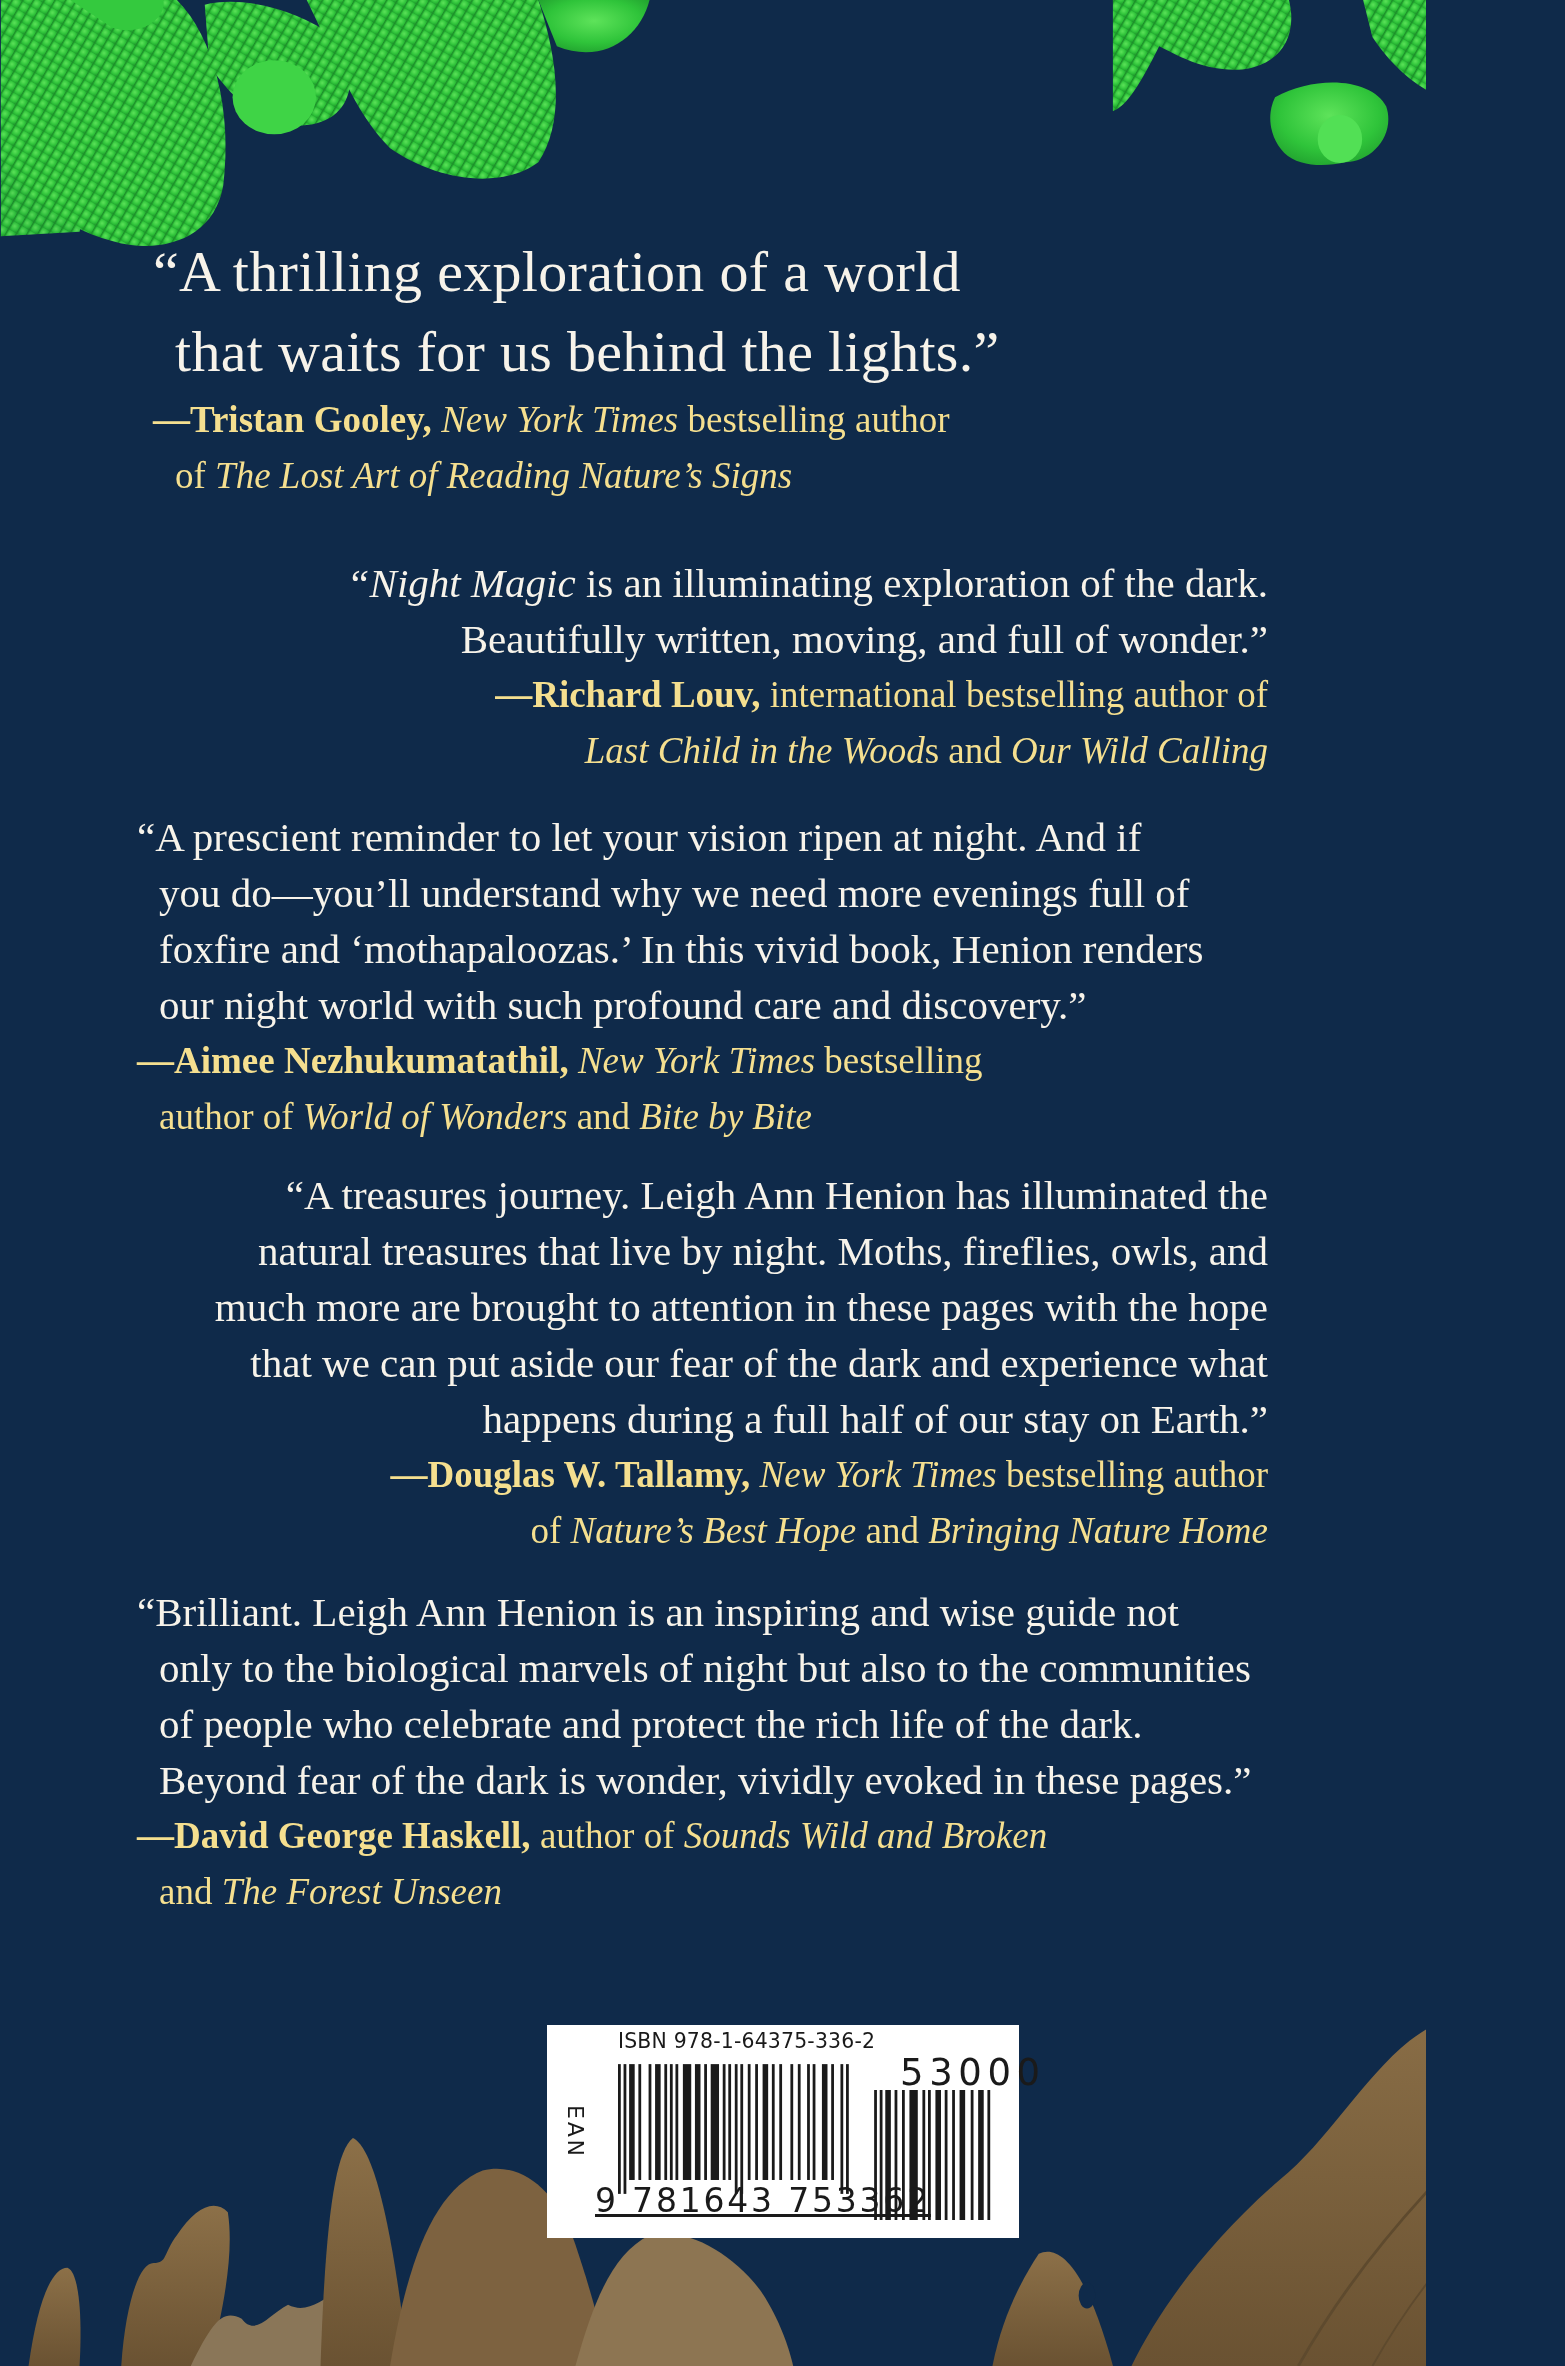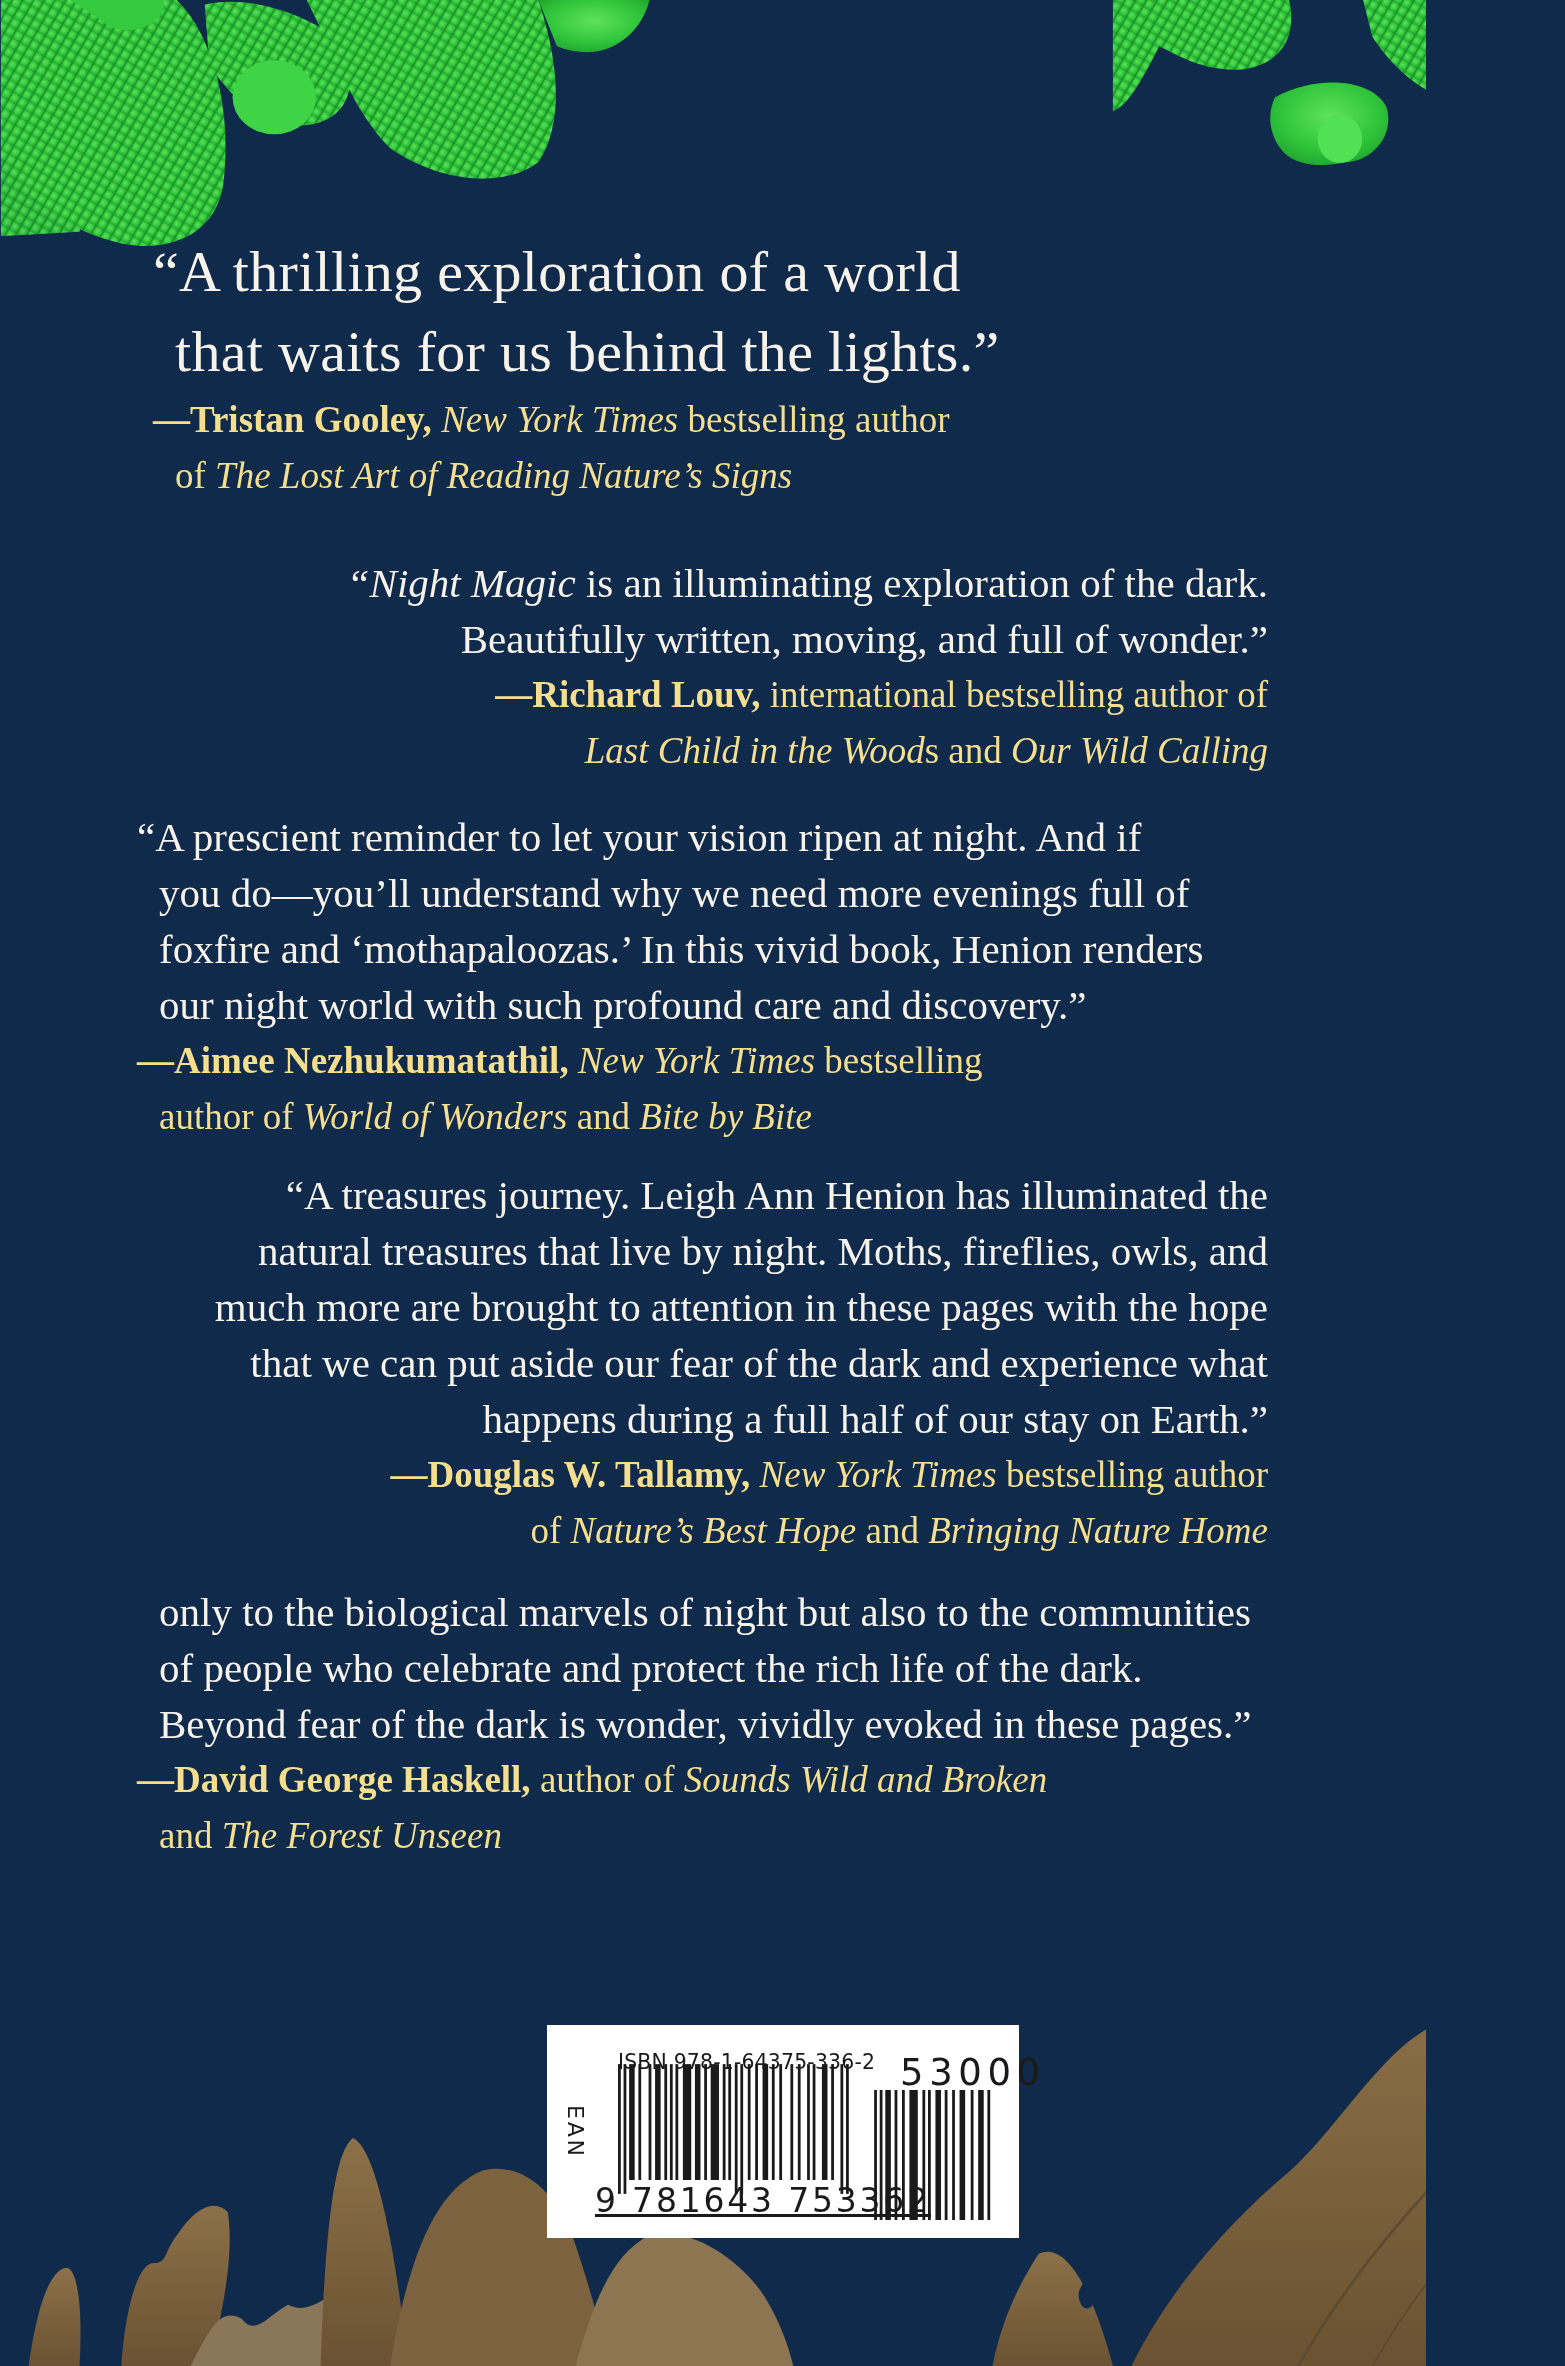--- a/index.html
+++ b/index.html
@@ -14,21 +14,21 @@
     .blurb .q { color: #f7f3ea; font-size: 41px; line-height: 56px; white-space: nowrap; }
     .blurb .a { color: #f5df8f; font-size: 37px; line-height: 56px; white-space: nowrap; }
     .blurb.big .q { font-size: 58px; line-height: 80px; letter-spacing: 0.3px; }
     .right { text-align: right; }
     .left { text-align: left; }
     .indent { padding-left: 22px; }
     b { font-weight: bold; }
     i { font-style: italic; margin-top: 35px; }
 
     .barcode-box { position: absolute; left: 547px; top: 2025px; width: 472px; height: 213px; background: #ffffff; }
-    .isbn-text { position: absolute; left: 71px; top: 25px; font-family: "DejaVu Sans", sans-serif; font-size: 20.4px; color: #1a1a1a; letter-spacing: 0.2px; }
+    .isbn-text { position: absolute; left: 71px; top: 4px; font-family: "DejaVu Sans", sans-serif; font-size: 20.4px; color: #1a1a1a; letter-spacing: 0.2px; }
     .ean-text { position: absolute; left: 11px; top: 80px; font-family: "DejaVu Sans", sans-serif; font-size: 22px; color: #1a1a1a; transform: rotate(90deg); transform-origin: left top; left: 41px; letter-spacing: 2.8px; }
     .bars-main { position: absolute; left: 71px; top: 39px; }
     .bars-addon { position: absolute; left: 327px; top: 65px; }
     .digits-main { position: absolute; left: 48px; top: 156px; font-family: "DejaVu Sans", sans-serif; font-size: 33px; color: #1a1a1a; letter-spacing: 2.8px; text-decoration: underline; }
     .digits-addon { position: absolute; left: 353px; top: 26px; font-family: "DejaVu Sans", sans-serif; font-size: 37px; color: #1a1a1a; letter-spacing: 5.6px; }
   </style>
 </head>
 <body>
 
 <div class="cover">
@@ -148,20 +148,21 @@
     </div>
     <div class="a">
       <span>of</span>
       <i>Nature’s Best Hope</i>
       <span>and</span>
       <i>Bringing Nature Home</i>
     </div>
   </div>
 
   <div class="blurb left" style="left:137px; top:1584px;">
+    <div class="q">“Brilliant. Leigh Ann Henion is an inspiring and wise guide not</div>
     <div class="q indent">only to the biological marvels of night but also to the communities</div>
     <div class="q indent">of people who celebrate and protect the rich life of the dark.</div>
     <div class="q indent">Beyond fear of the dark is wonder, vividly evoked in these pages.”</div>
     <div class="a">
       <b>—David George Haskell,</b>
       <span>author of</span>
       <i>Sounds Wild and Broken</i>
     </div>
     <div class="a indent">
       <span>and</span>

